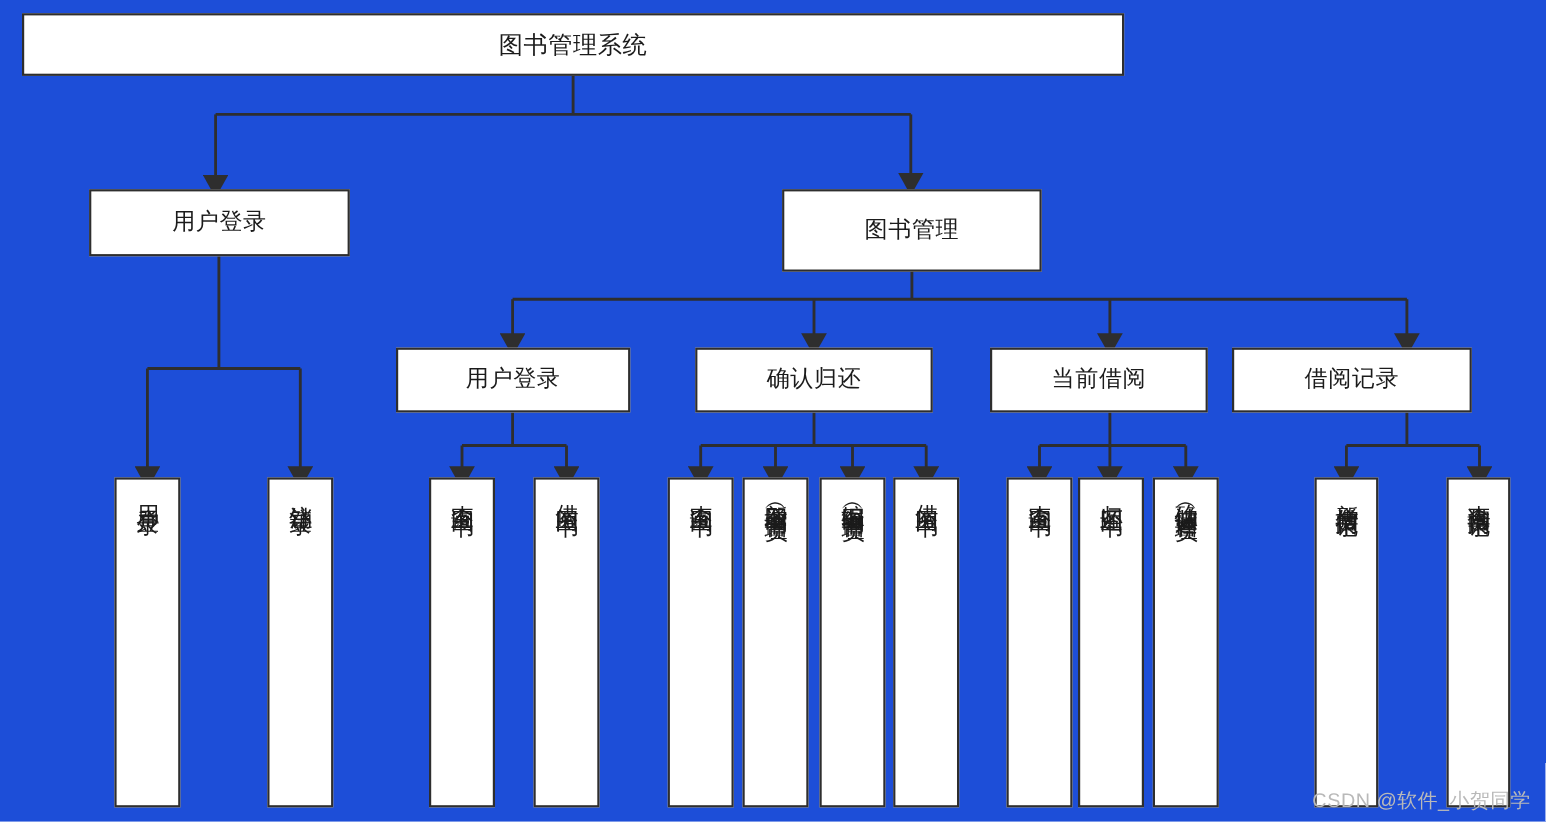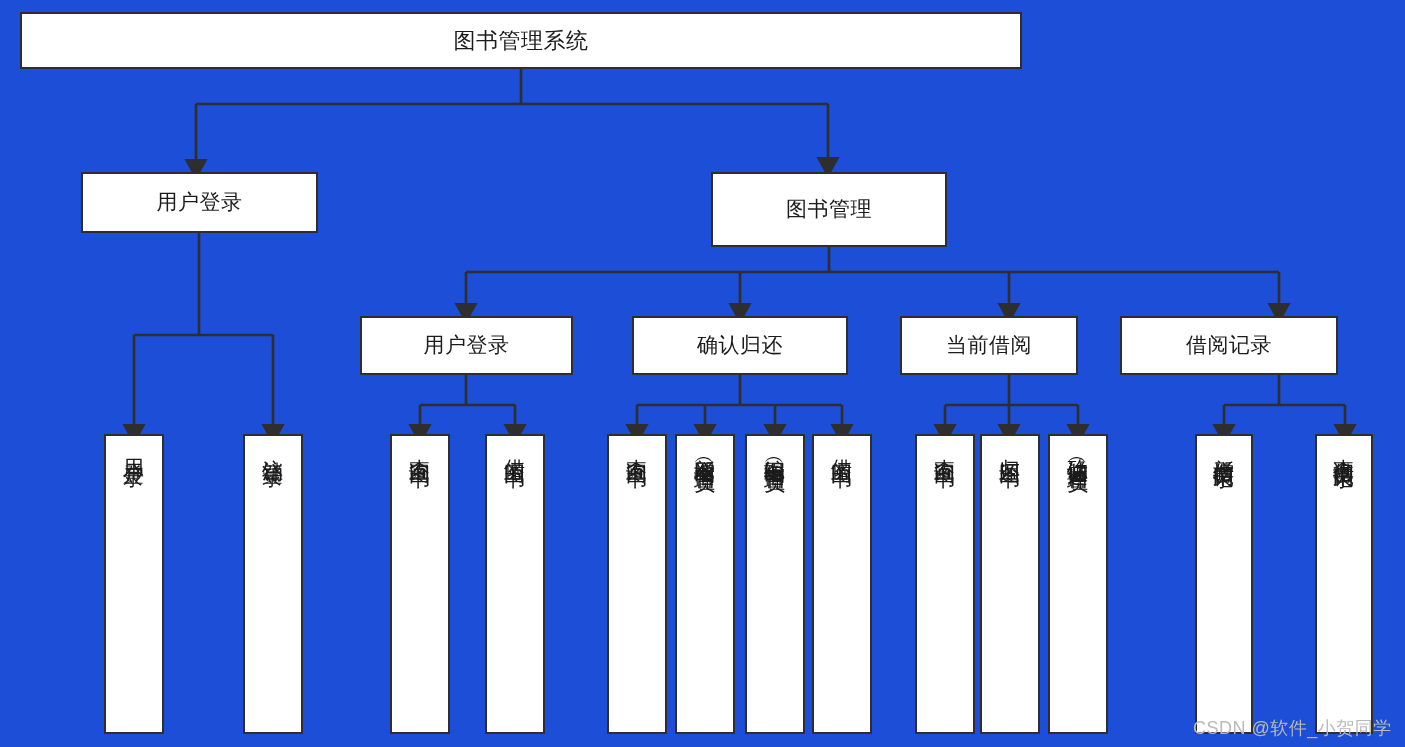--- a/index.html
+++ b/index.html
@@ -145,21 +145,21 @@
   </div>
 
   <div class="node horiz" style="left:360px; top:316px; width:213px; height:59px;">
     <span class="node-label">用户登录</span>
   </div>
 
   <div class="node horiz" style="left:632px; top:316px; width:216px; height:59px;">
     <span class="node-label">确认归还</span>
   </div>
 
-  <div class="node horiz" style="left:900px; top:316px; width:178px; height:59px;">
+  <div class="node horiz" style="left:900px; top:316px; width:198px; height:59px;">
     <span class="node-label">当前借阅</span>
   </div>
 
   <div class="node horiz" style="left:1120px; top:316px; width:218px; height:59px;">
     <span class="node-label">借阅记录</span>
   </div>
 
   <div class="node vert" style="left:104px; top:434px; width:60px; height:300px;">
     <span class="node-label">用户登录</span>
   </div>

